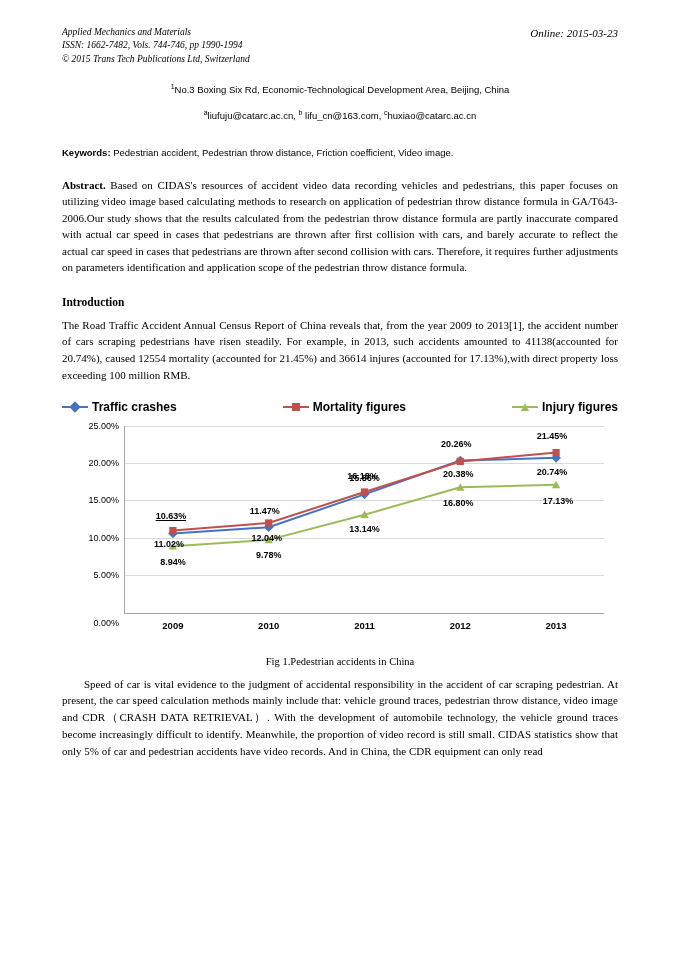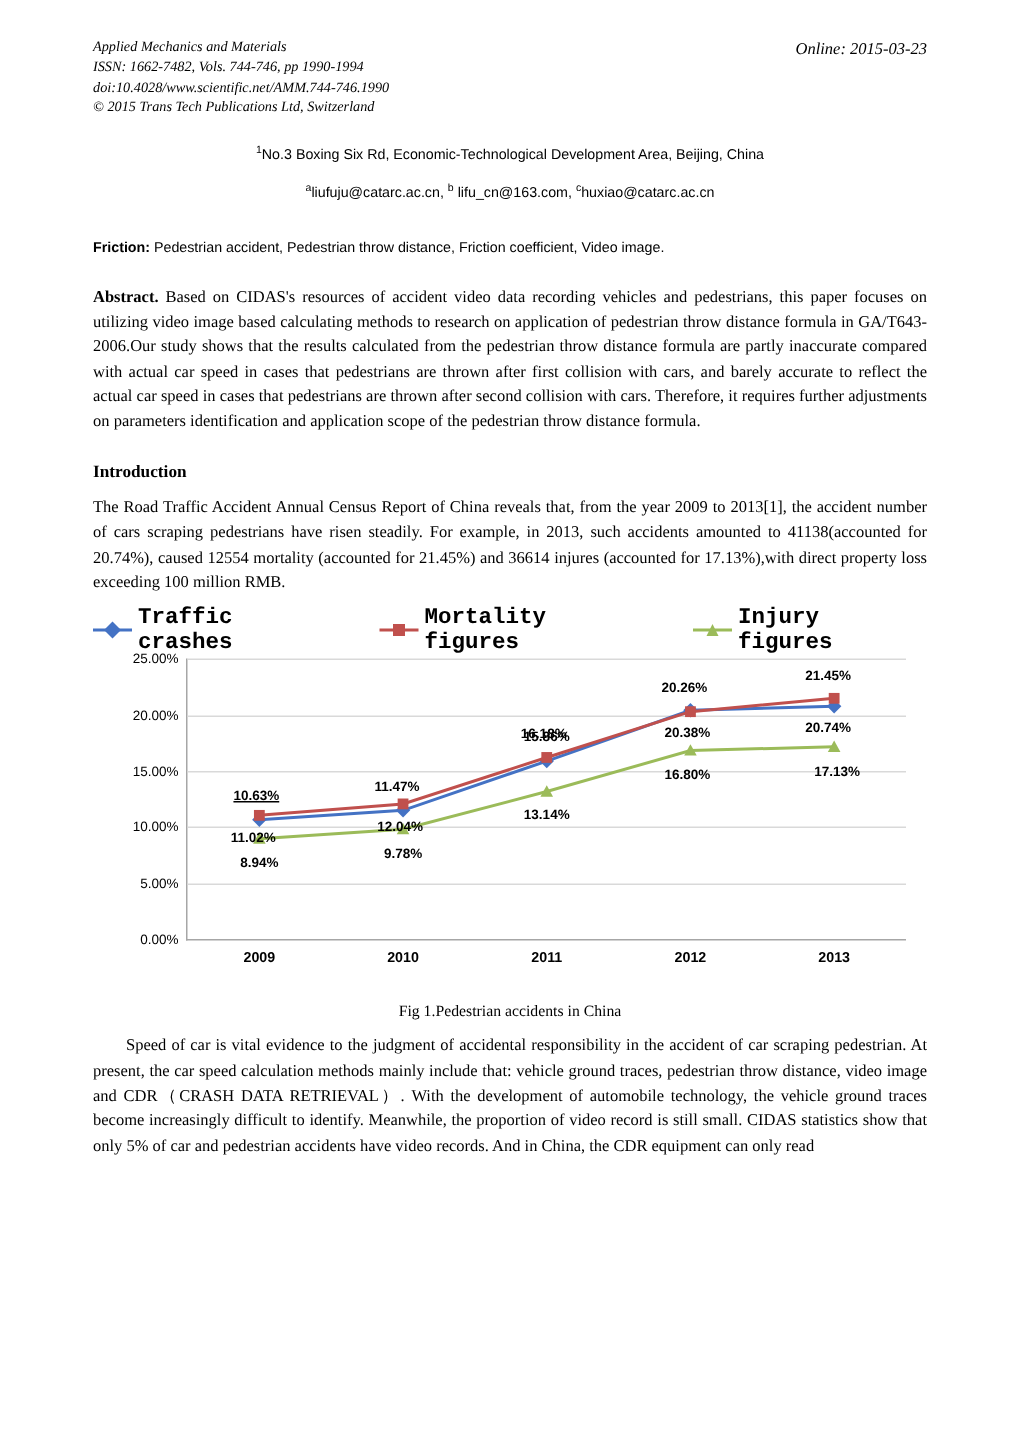--- a/index.html
+++ b/index.html
@@ -107,25 +107,25 @@
   }
   
   .chart-wrap {
     margin-top: 14px;
     width: 100%;
     height: 250px;
     position: relative;
   }
   .legend {
     display: flex;
-    justify-content: flex-end;
+    justify-content: space-between;
     gap: 26px;
     align-items: center;
-    font-family: Liberation Mono, monospace;
-    font-size: 15px;
+    font-family: Liberation Sans, sans-serif;
+    font-size: 12px;
     font-weight: bold;
     height: 18px;
   }
   .legend-item {
     display: flex;
     align-items: center;
     gap: 4px;
   }
   .legend-line {
     width: 26px;
@@ -203,38 +203,37 @@
 </style>
 </head>
 <body>
 
 <div class="page">
 
   <div class="hdr">
     <div class="hdr-left">
       <div>Applied Mechanics and Materials</div>
       <div>ISSN: 1662-7482, Vols. 744-746, pp 1990-1994</div>
-      <div>doi:10.4028/www.scientific.net/AMM.744-746.1990</div>
       <div>© 2015 Trans Tech Publications Ltd, Switzerland</div>
     </div>
     <div class="hdr-right">Online: 2015-03-23</div>
   </div>
 
 
 
   <div class="affil">
     <sup>1</sup><span>No.3 Boxing Six Rd, Economic-Technological Development Area, Beijing, China</span>
   </div>
 
   <div class="emails">
     <sup>a</sup><span>liufuju@catarc.ac.cn, </span><sup>b</sup><span> lifu_cn@163.com, </span><sup>c</sup><span>huxiao@catarc.ac.cn</span>
   </div>
 
   <div class="keywords">
-    <b>Friction:</b><span> Pedestrian accident, Pedestrian throw distance, Friction coefficient, Video image.</span>
+    <b>Keywords:</b><span> Pedestrian accident, Pedestrian throw distance, Friction coefficient, Video image.</span>
   </div>
 
   <div class="abstract">
     <b>Abstract.</b><span> Based on CIDAS's resources of accident video data recording vehicles and pedestrians, this paper focuses on utilizing video image based calculating methods to research on application of pedestrian throw distance formula in GA/T643-2006.Our study shows that the results calculated from the pedestrian throw distance formula are partly inaccurate compared with actual car speed in cases that pedestrians are thrown after first collision with cars, and barely accurate to reflect the actual car speed in cases that pedestrians are thrown after second collision with cars. Therefore, it requires further adjustments on parameters identification and application scope of the pedestrian throw distance formula.</span>
   </div>
 
   <div class="section-head">Introduction</div>
 
   <div class="para">The Road Traffic Accident Annual Census Report of China reveals that, from the year 2009 to 2013[1], the accident number of cars scraping pedestrians have risen steadily. For example, in 2013, such accidents amounted to 41138(accounted for 20.74%), caused 12554 mortality (accounted for 21.45%) and 36614 injures (accounted for 17.13%),with direct property loss exceeding 100 million RMB.</div>
 
@@ -256,21 +255,21 @@
         <span class="legend-line" style="background:#9bbb59">
           <span class="legend-mark" style="width:0;height:0;background:transparent;border-left:4px solid transparent;border-right:4px solid transparent;border-bottom:8px solid #9bbb59"></span>
         </span>
         <span>Injury figures</span>
       </div>
     </div>
 
     <div class="plot">
       <div class="plot-area" id="plotArea">
           <div class="gridline" style="top: 187px; border-top: none;"></div>
-          <div class="ylabel" style="top: 187px;">0.00%</div>
+          <div class="ylabel" style="top: 197px;">0.00%</div>
           <div class="gridline" style="top: 149.6px;"></div>
           <div class="ylabel" style="top: 149.6px;">5.00%</div>
           <div class="gridline" style="top: 112.2px;"></div>
           <div class="ylabel" style="top: 112.2px;">10.00%</div>
           <div class="gridline" style="top: 74.8px;"></div>
           <div class="ylabel" style="top: 74.8px;">15.00%</div>
           <div class="gridline" style="top: 37.4px;"></div>
           <div class="ylabel" style="top: 37.4px;">20.00%</div>
           <div class="gridline" style="top: 0px;"></div>
           <div class="ylabel" style="top: 0px;">25.00%</div>

